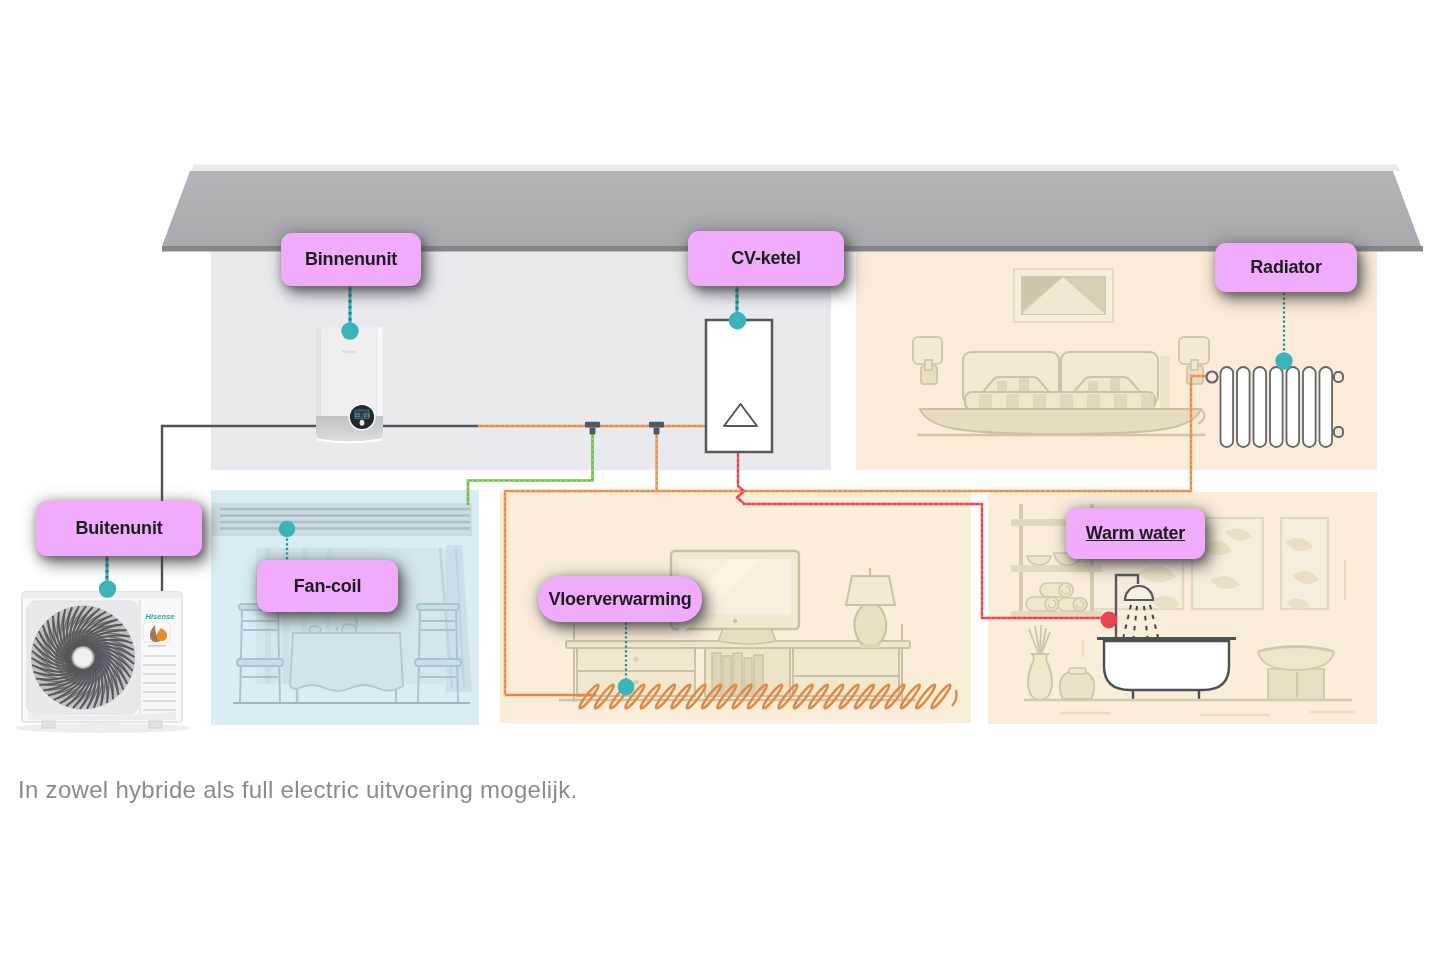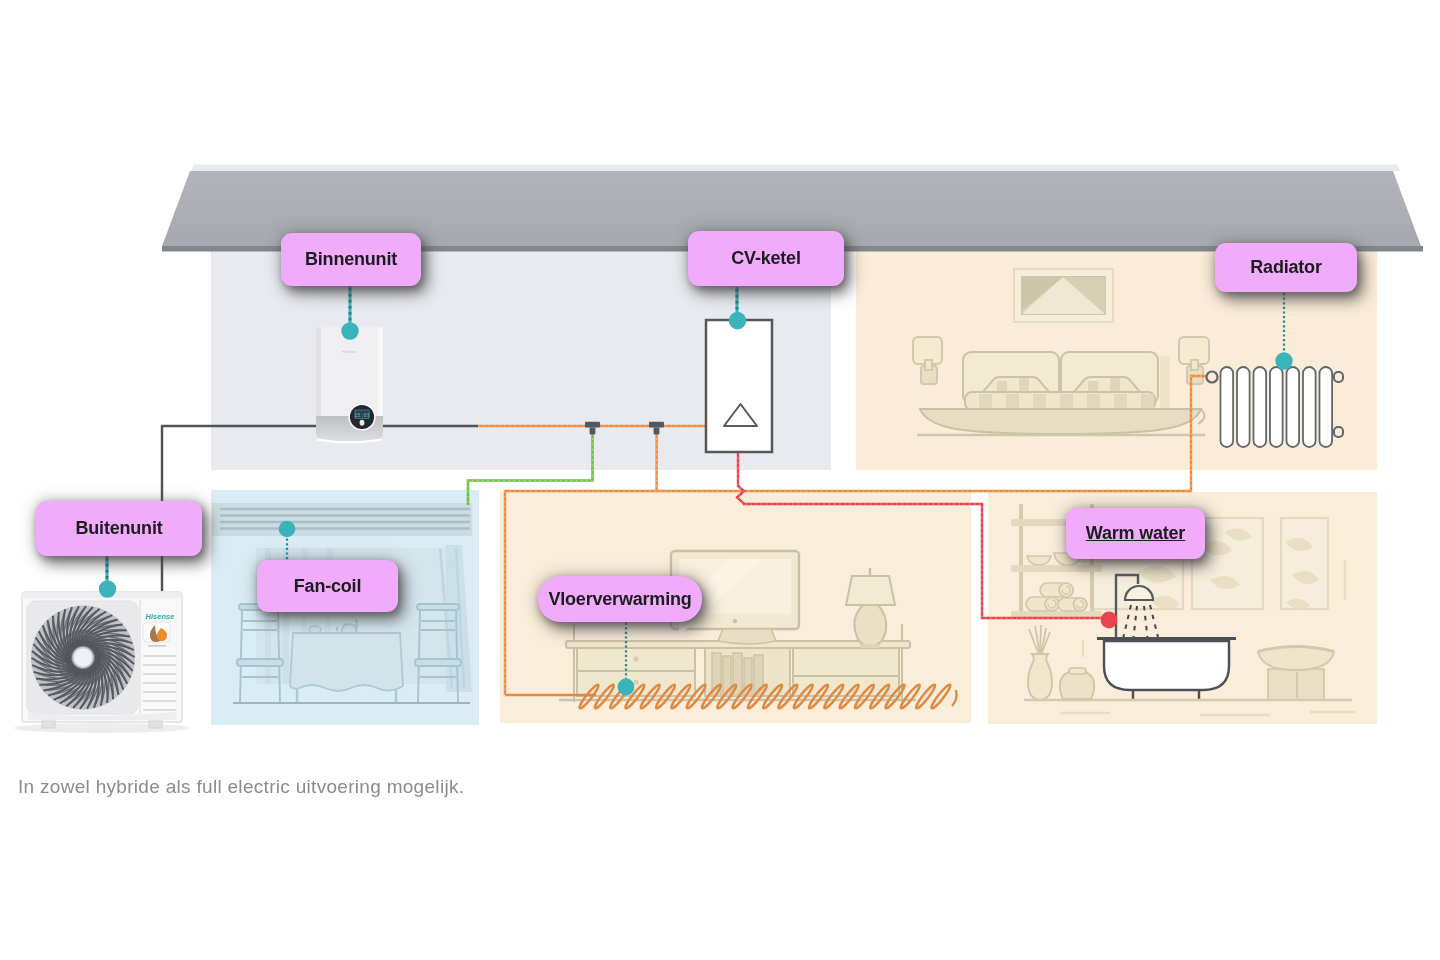--- a/index.html
+++ b/index.html
@@ -1,19 +1,19 @@
 <!DOCTYPE html>
 <html><head><meta charset="utf-8"><style>
 html,body{margin:0;padding:0;background:#ffffff;}
 #stage{position:relative;width:1440px;height:960px;overflow:hidden;font-family:"Liberation Sans",sans-serif;}
 #art{position:absolute;left:0;top:0;}
 .lbl{position:absolute;display:flex;align-items:center;justify-content:center;background:#f0abfc;border-radius:11px;
 font-family:"Liberation Sans",sans-serif;font-weight:700;font-size:18px;color:#1c1c1c;letter-spacing:-.2px;
 box-shadow:6px 8px 15px rgba(55,55,55,.60),0 0 16px rgba(90,90,90,.42),2px 3px 6px rgba(80,80,80,.38);}
-#cap{position:absolute;left:18px;top:776px;font-size:19px;color:#8b8b8b;letter-spacing:.3px;font-weight:400;}
+#cap{position:absolute;left:18px;top:776px;font-size:24px;color:#8b8b8b;letter-spacing:.3px;font-weight:400;}
 </style></head><body>
 <div id="stage">
 <svg id="art" width="1440" height="960" viewBox="0 0 1440 960" fill="none">
 <defs>
 <linearGradient id="roofg" x1="0" y1="0" x2="0" y2="1">
   <stop offset="0" stop-color="#b2b4b9"></stop>
           <stop offset="1" stop-color="#a7a9ae"></stop>
 </linearGradient>
 <linearGradient id="bandg" x1="0" y1="0" x2="0" y2="1">
   <stop offset="0" stop-color="#bfc0c4"></stop>

